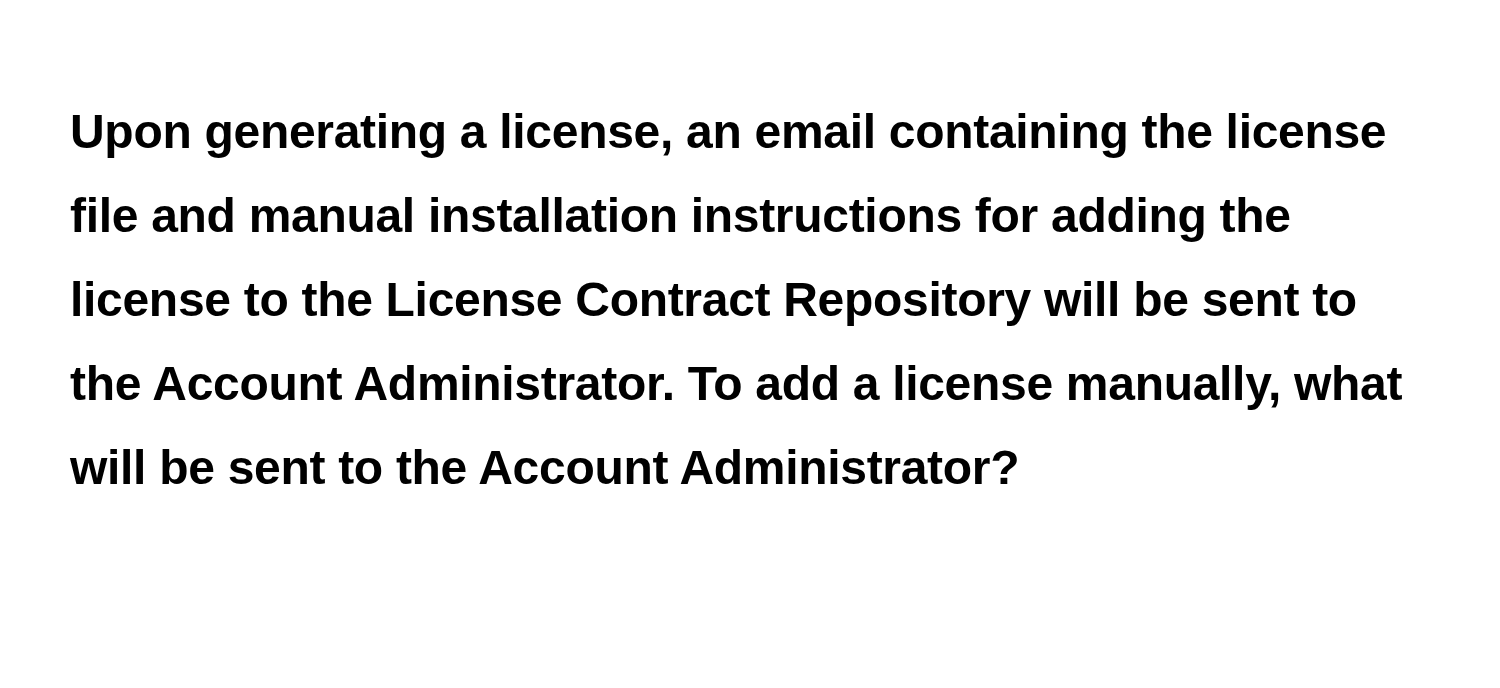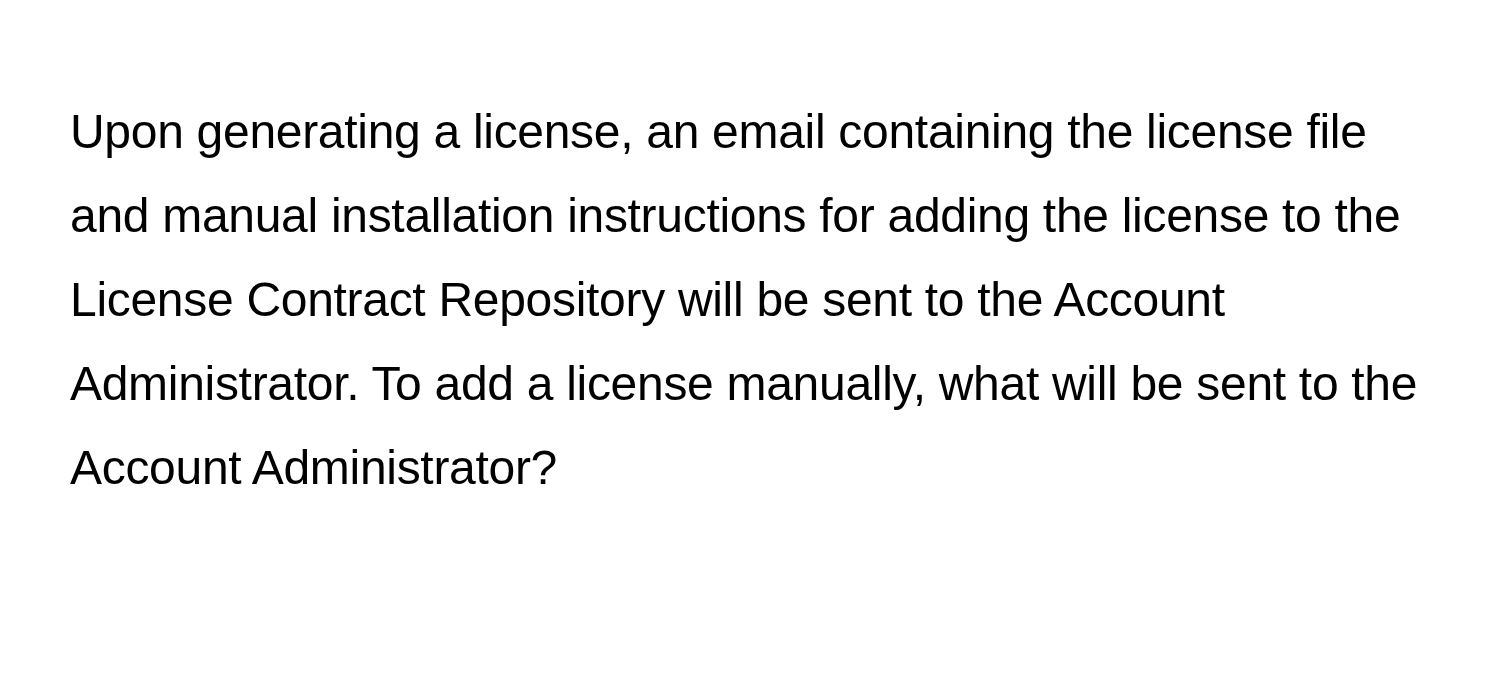--- a/index.html
+++ b/index.html
@@ -1,18 +1,19 @@
 <!DOCTYPE html>
 <html><head>
   <meta charset="utf-8">
   <style>
     * {
       margin: 0;
       padding: 0;
       box-sizing: border-box;
+      font-weight: bold;
     }
     body {
       width: 1500px;
       height: 688px;
       background-color: #ffffff;
       font-family: -apple-system, BlinkMacSystemFont, "Segoe UI", Helvetica, Arial, sans-serif;
       padding: 90px 70px 70px 70px;
       overflow: hidden;
     }
     .content {

